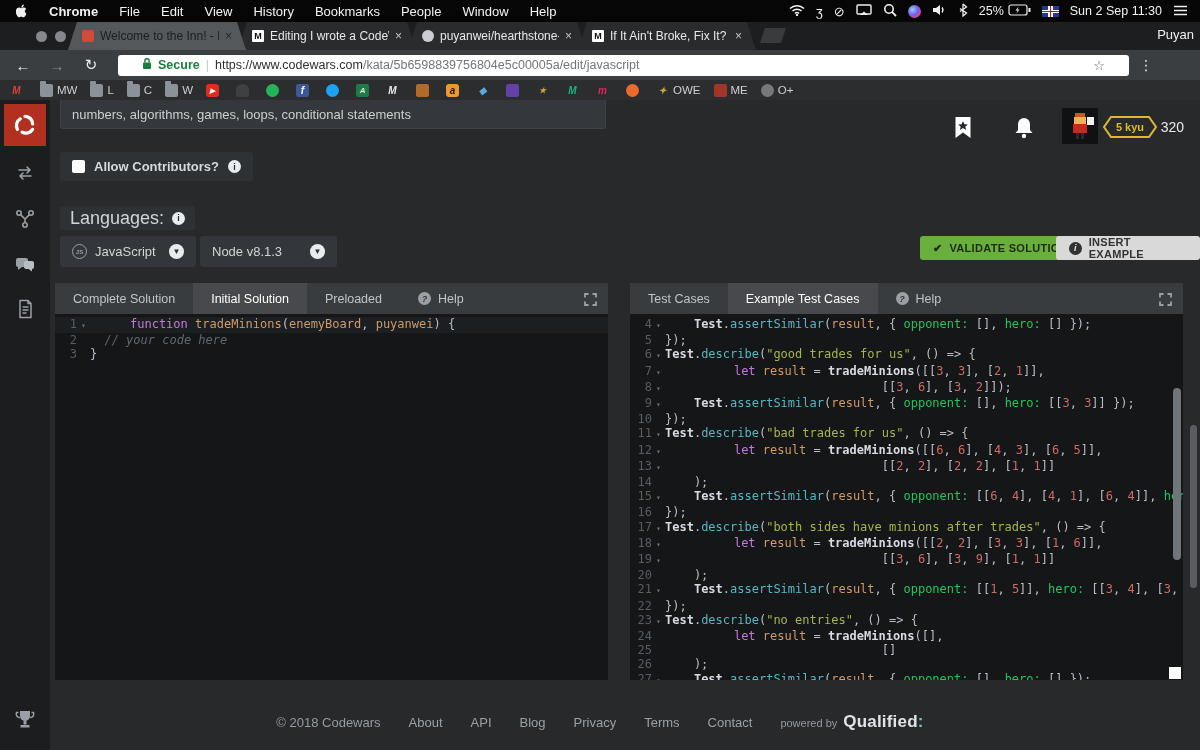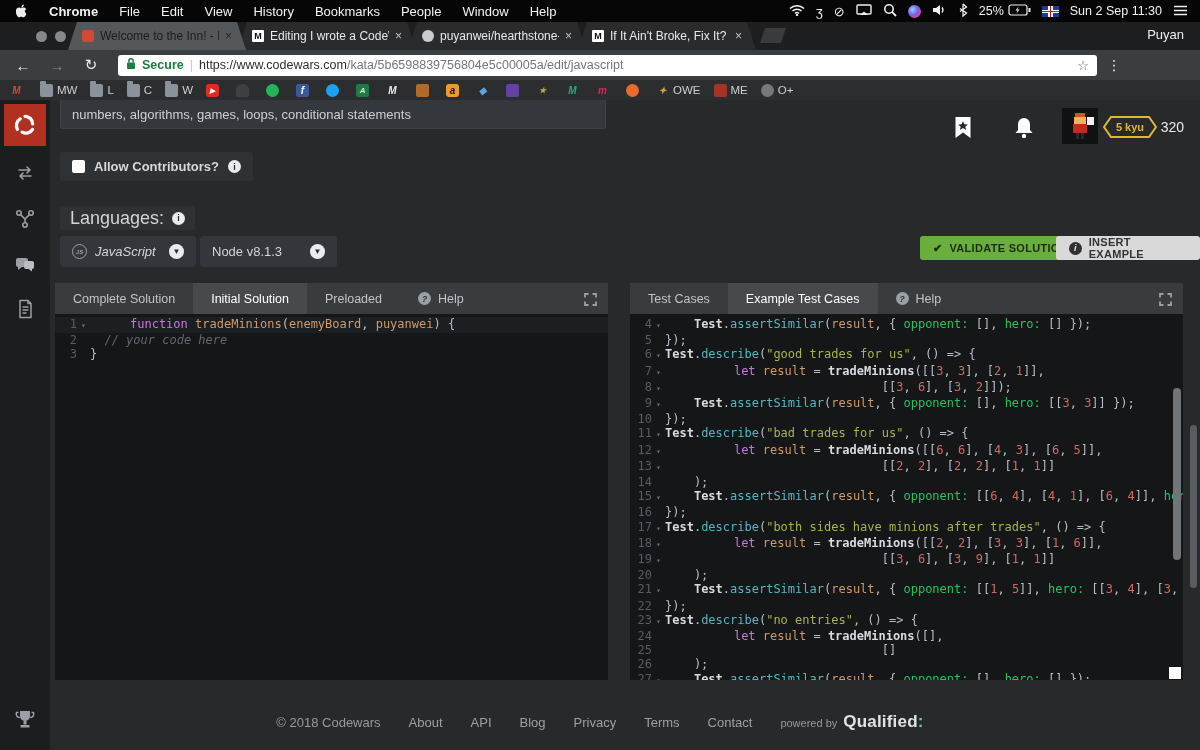--- a/index.html
+++ b/index.html
@@ -27,29 +27,29 @@
   .tabs{position:absolute;left:68px;top:0;height:28px;display:flex;}
   .tab{position:relative;width:178px;height:28px;margin-right:-8px;display:flex;align-items:center;gap:6px;
     padding:0 14px;box-sizing:border-box;background:#2a2b2d;color:#e6e8ea;font-size:12px;
     clip-path:polygon(9px 0,calc(100% - 9px) 0,100% 100%,0 100%);}
   .tab.active{background:#54585b;color:#1b1d1f;z-index:3;}
   .tab .fav{width:12px;height:12px;flex:none;display:grid;place-items:center;font-size:9px;font-weight:bold;line-height:12px;}
   .tab .t-title{white-space:nowrap;overflow:hidden;flex:1;}
   .tab .t-close{flex:none;font-size:12px;opacity:.8;}
   .newtab{position:absolute;left:760px;top:6px;width:26px;height:15px;background:#3a3b3d;
     clip-path:polygon(5px 0,100% 0,calc(100% - 5px) 100%,0 100%);}
-  .profile{position:absolute;right:16px;top:5px;color:#eceef0;font-size:13px;}
+  .profile{position:absolute;right:6px;top:5px;color:#eceef0;font-size:13px;}
   
   .toolbar{position:absolute;left:0;top:50px;width:1200px;height:30px;background:#3b3e41;
     display:flex;align-items:center;}
   .navbtn{width:26px;text-align:center;font-size:15px;color:#e8eaed;}
   .navbtn.dim{color:#84888c;}
   .toolbar .nav-group{display:flex;align-items:center;gap:8px;padding-left:10px;}
   .urlbar{margin-left:14px;width:963px;height:21px;background:#fff;border-radius:3px;
-    display:flex;align-items:center;padding:0 8px;gap:6px;font-size:12.5px;}
+    display:flex;align-items:center;padding:0 24px;gap:6px;font-size:12.5px;}
   .secure{color:#1a7e3e;font-weight:bold;}
   .url-sep{color:#c4c8cb;}
   .url-host{color:#2c2e30;}
   .url-path{color:#73777b;}
   .url-star{margin-left:auto;color:#5f6368;font-size:13px;}
   .menu-dots{margin-left:10px;color:#e8eaed;font-size:14px;letter-spacing:0;}
   
   .bookmarks{position:absolute;left:0;top:80px;width:1200px;height:20px;background:#2b2d2f;
     display:flex;align-items:center;gap:13px;padding-left:10px;box-sizing:border-box;}
   .bm{display:flex;align-items:center;gap:4px;}
@@ -71,21 +71,21 @@
     display:flex;align-items:center;gap:9px;padding:0 12px;}
   .checkbox{width:13px;height:13px;background:#fff;border-radius:2px;}
   .allow-label{color:#d6dadd;font-size:13px;font-weight:bold;}
   .info-ic{width:13px;height:13px;border-radius:50%;background:#e9ecef;color:#2b2d2f;font-size:9px;
     font-weight:bold;display:grid;place-items:center;font-style:normal;}
   .lang-chip{position:absolute;left:60px;top:106px;height:24px;background:#2f3234;border-radius:3px;
     display:flex;align-items:center;gap:8px;padding:0 10px;}
   .lang-label{color:#d0d4d7;font-size:18px;}
   .dropdown{position:absolute;top:136px;height:31px;background:#33363a;border-radius:3px;
     display:flex;align-items:center;gap:8px;padding:0 12px;box-sizing:border-box;color:#d2d6d9;font-size:13px;}
-  .dd-js{left:60px;width:136px;font-style:italic;}
+  .dd-js{left:60px;width:136px;}
   .dd-node{left:200px;width:137px;text-align:center;}
   .js-ic{width:15px;height:15px;border:1.5px solid #9aa0a5;border-radius:50%;display:grid;place-items:center;
     font-size:6px;color:#9aa0a5;font-weight:bold;box-sizing:border-box;}
   .chev{margin-left:auto;width:15px;height:15px;background:#e9ecef;border-radius:50%;color:#2b2d2f;
     font-size:8px;display:grid;place-items:center;}
   .btn{position:absolute;top:136px;height:24px;border-radius:3px;display:flex;align-items:center;gap:7px;
     padding:0 13px;font-size:11px;font-weight:bold;letter-spacing:.3px;}
   .btn-validate{left:920px;background:#6aae3d;color:#1d2c10;}
   .btn-insert{left:1056px;background:#d9d9d9;color:#333;}
   .info-dark{width:13px;height:13px;border-radius:50%;background:#2f3133;color:#e8e8e8;font-size:9px;

